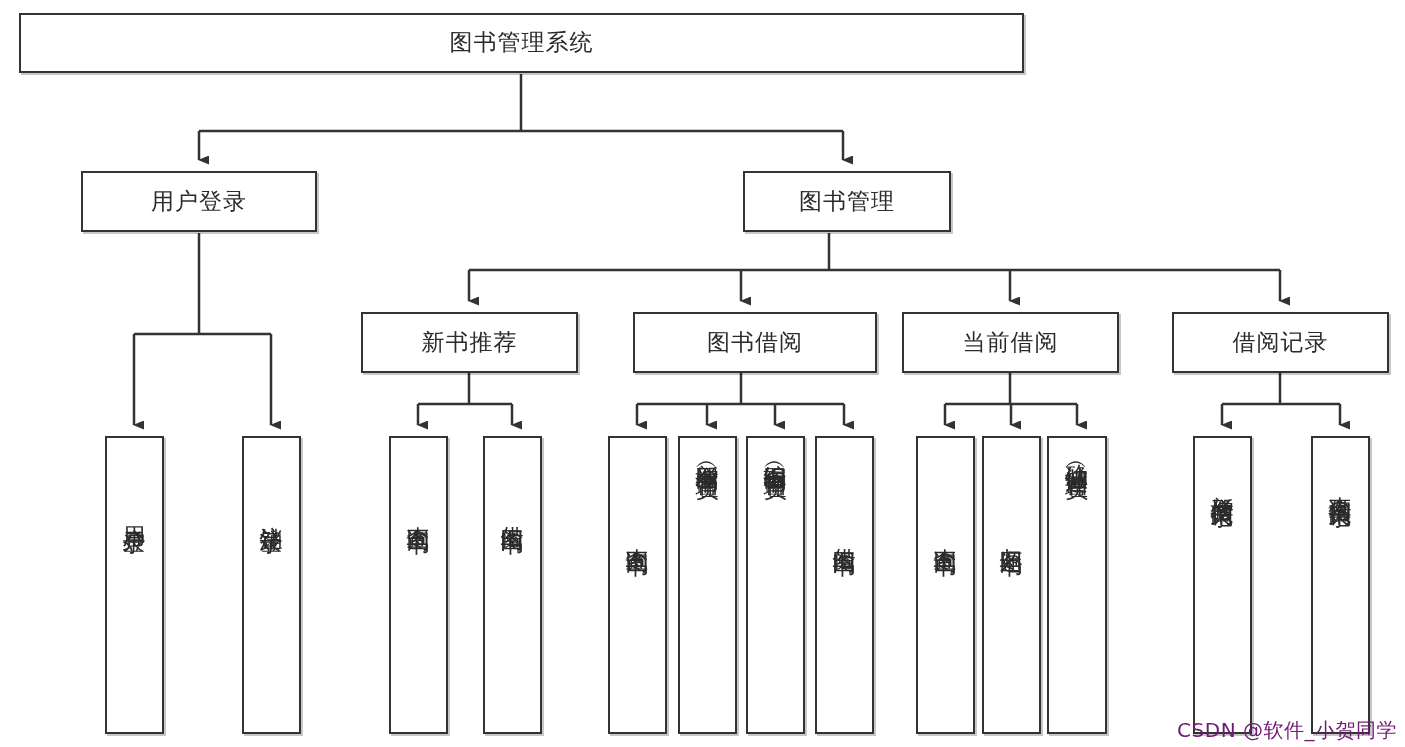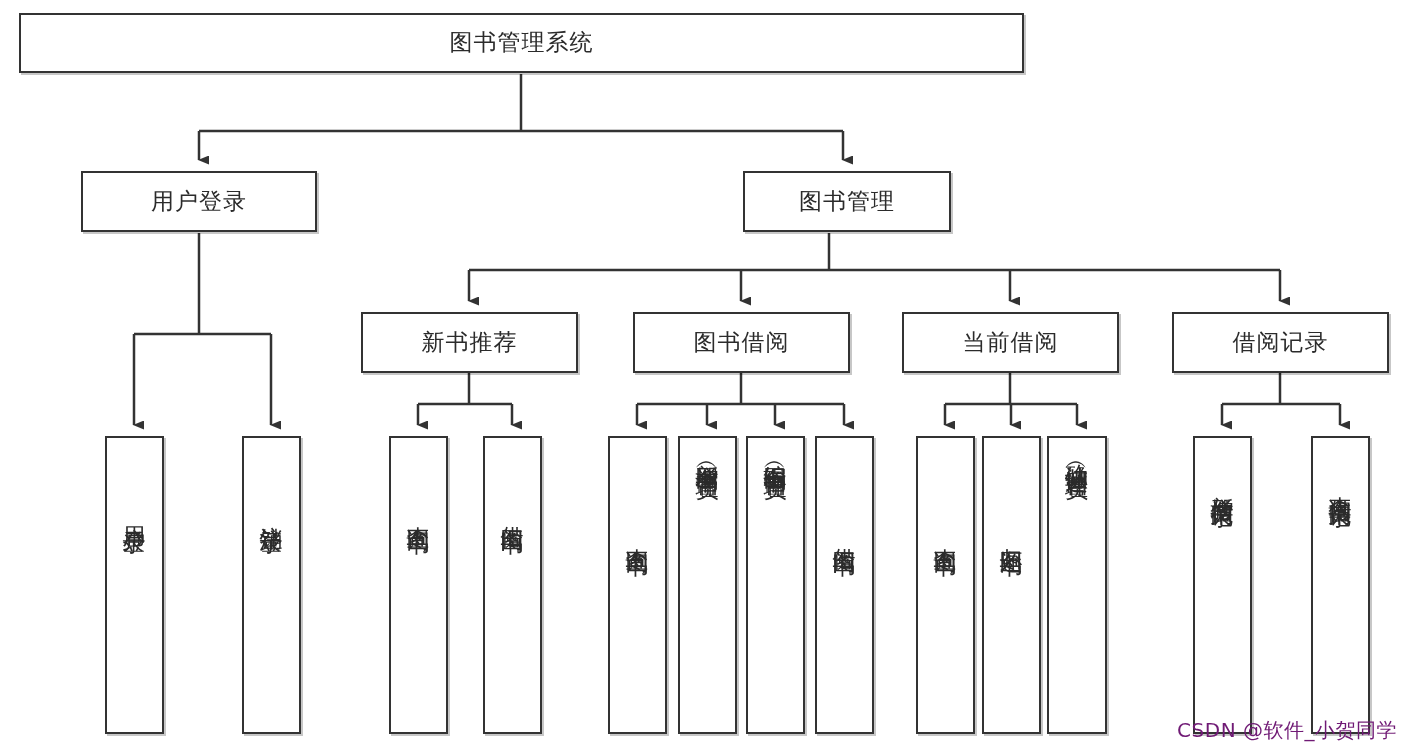--- a/index.html
+++ b/index.html
@@ -148,21 +148,21 @@
   </div>
 
   <div class="node node-h" style="left:711px; top:171px; width:208px; height:61px;margin-left:32px;">
     <span>图书管理</span>
   </div>
 
   <div class="node node-h" style="left:361px; top:312px; width:217px; height:61px;align-items:center;">
     <span>新书推荐</span>
   </div>
 
-  <div class="node node-h" style="left:633px; top:312px; width:217px; height:61px;">
+  <div class="node node-h" style="left:633px; top:312px; width:244px; height:61px;">
     <span>图书借阅</span>
   </div>
 
   <div class="node node-h" style="left:902px; top:312px; width:217px; height:61px;">
     <span>当前借阅</span>
   </div>
 
   <div class="node node-h" style="left:1172px; top:312px; width:217px; height:61px;">
     <span>借阅记录</span>
   </div>

